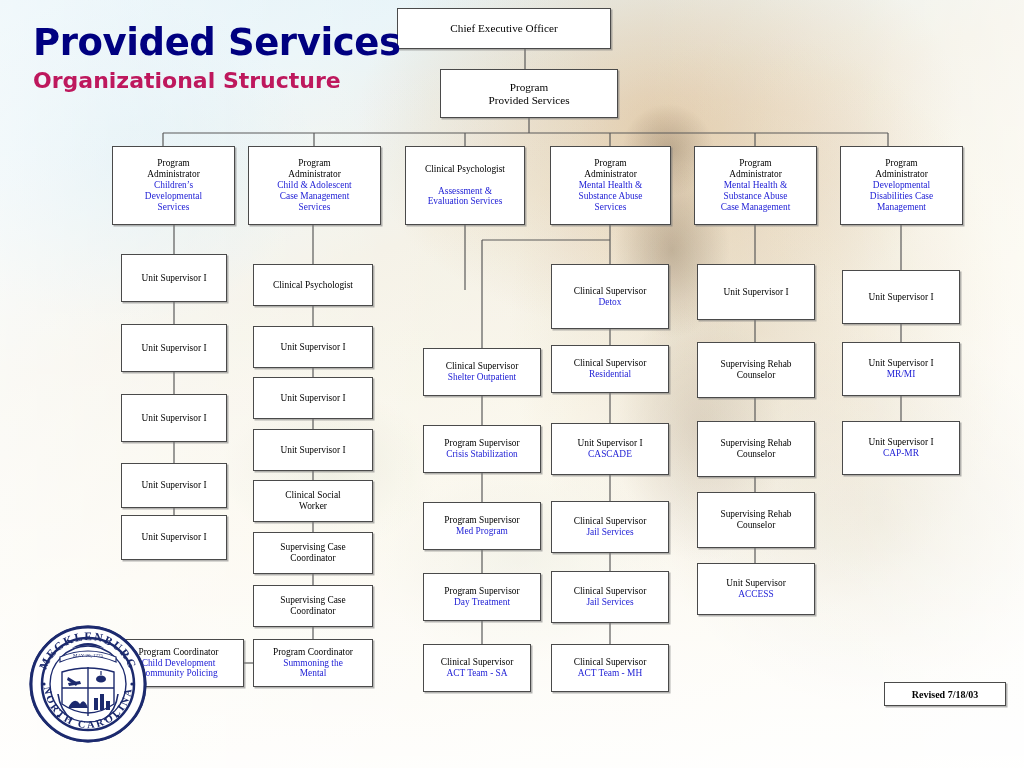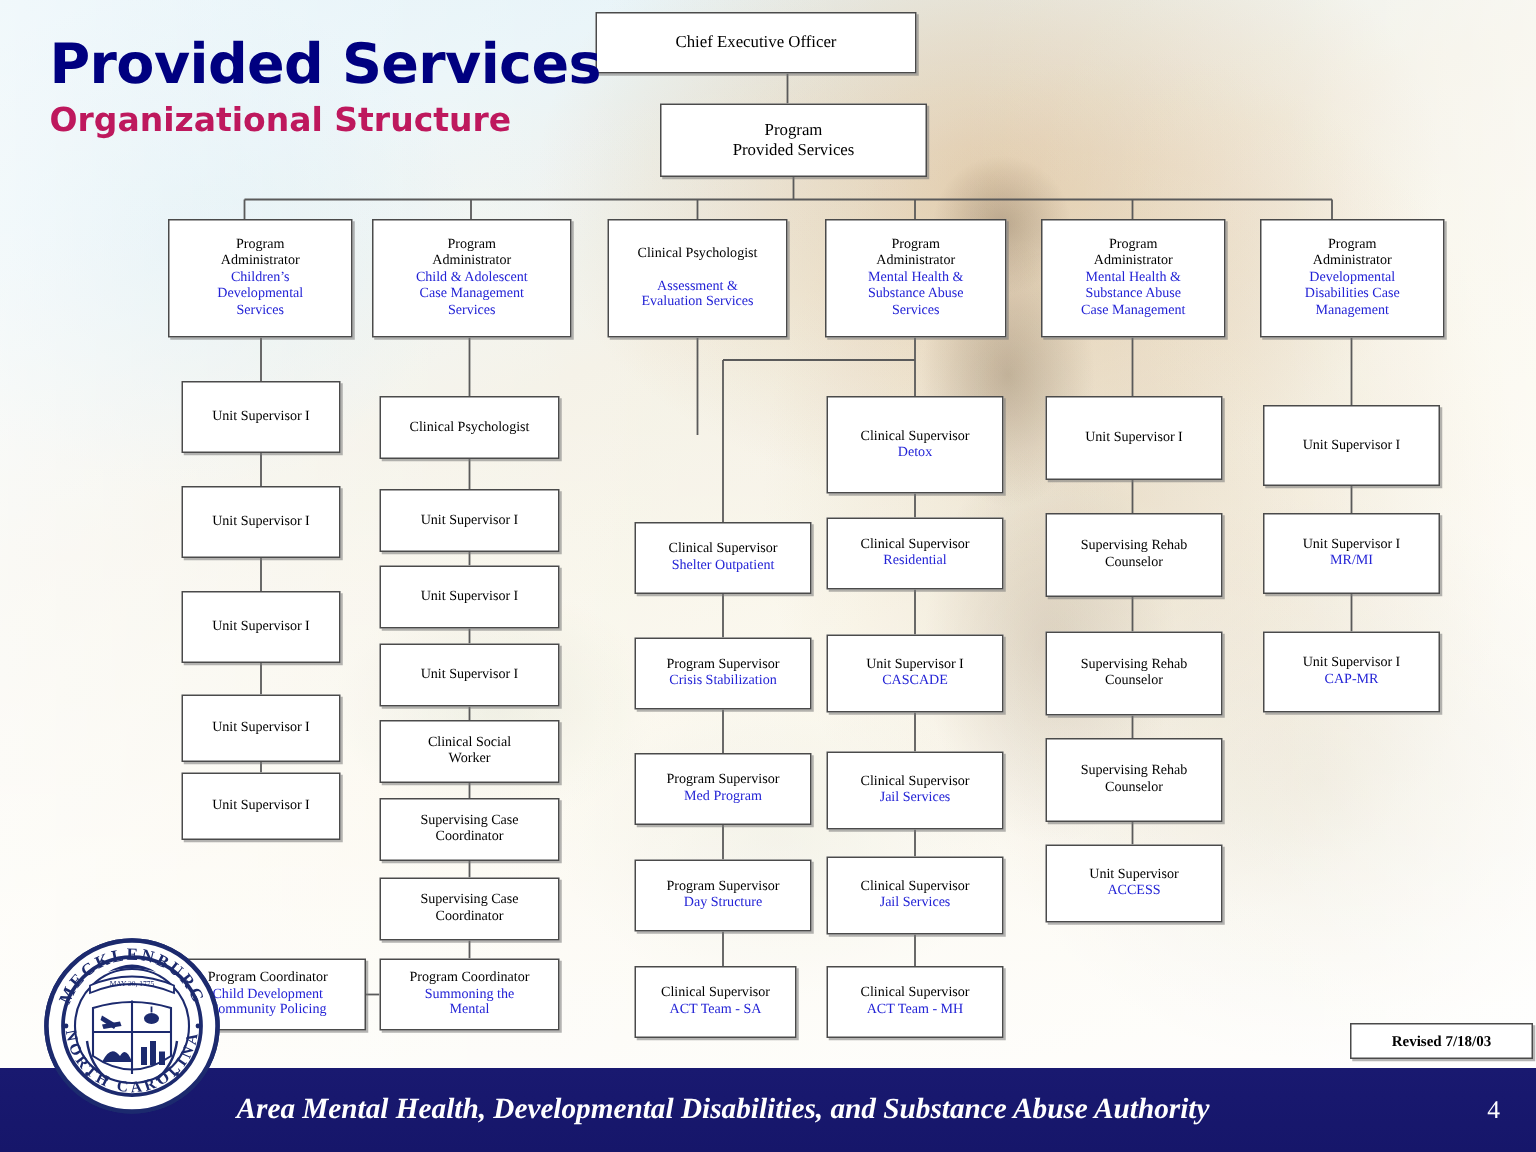--- a/index.html
+++ b/index.html
@@ -166,21 +166,20 @@
     border: 1px solid #4a4a4a;
     box-shadow: 1.5px 1.5px 0 rgba(120,120,120,0.55);
     z-index: 9;
     display: flex;
     align-items: center;
     justify-content: center;
     font-family: "Liberation Serif", serif;
     font-weight: bold;
     font-size: 10px;
     color: #000;
-    margin-left: 16px;
   }
 
   
   #seal {
     position: absolute;
     left: 28px;
     top: 624px;
     width: 120px;
     height: 120px;
     z-index: 9;
@@ -354,21 +353,21 @@
       <div class="node sz9" style="left: 423px; top: 425px; width: 118px; height: 48px;">
         <span class="ln">Program Supervisor</span>
         <span class="ln blue">Crisis Stabilization</span>
       </div>
       <div class="node sz9" style="left: 423px; top: 502px; width: 118px; height: 48px;">
         <span class="ln">Program Supervisor</span>
         <span class="ln blue">Med Program</span>
       </div>
       <div class="node sz9" style="left: 423px; top: 573px; width: 118px; height: 48px;">
         <span class="ln">Program Supervisor</span>
-        <span class="ln blue">Day Structure</span>
+        <span class="ln blue">Day Treatment</span>
       </div>
       <div class="node sz9" style="left: 423px; top: 644px; width: 108px; height: 48px;">
         <span class="ln">Clinical Supervisor</span>
         <span class="ln blue">ACT Team - SA</span>
       </div>
       <div class="node sz9" style="left: 551px; top: 264px; width: 118px; height: 65px;">
         <span class="ln">Clinical Supervisor</span>
         <span class="ln blue">Detox</span>
       </div>
       <div class="node sz9" style="left: 551px; top: 345px; width: 118px; height: 48px;">
@@ -463,18 +462,14 @@
       <text x="60" y="33" text-anchor="middle" fill="#1c2a6e" font-family="'Liberation Serif',serif" font-size="5">MAY 20, 1775</text>
       <path d="M44 24 q16 -10 32 0 q-16 -5 -32 0 z" fill="#1c2a6e"></path>
     </g>
 
     <path d="M30 70 q2 16 14 26" fill="none" stroke="#1c2a6e" stroke-width="1.6"></path>
     <path d="M90 70 q-2 16 -14 26" fill="none" stroke="#1c2a6e" stroke-width="1.6"></path>
   </svg>
 
   <div id="revised-box">Revised 7/18/03</div>
 
-  <div id="footer-bar">
-    <div id="footer-text">Area Mental Health, Developmental Disabilities, and Substance Abuse Authority</div>
-    <div id="page-number">4</div>
-  </div>
 
 </div>
 
 </body></html>

